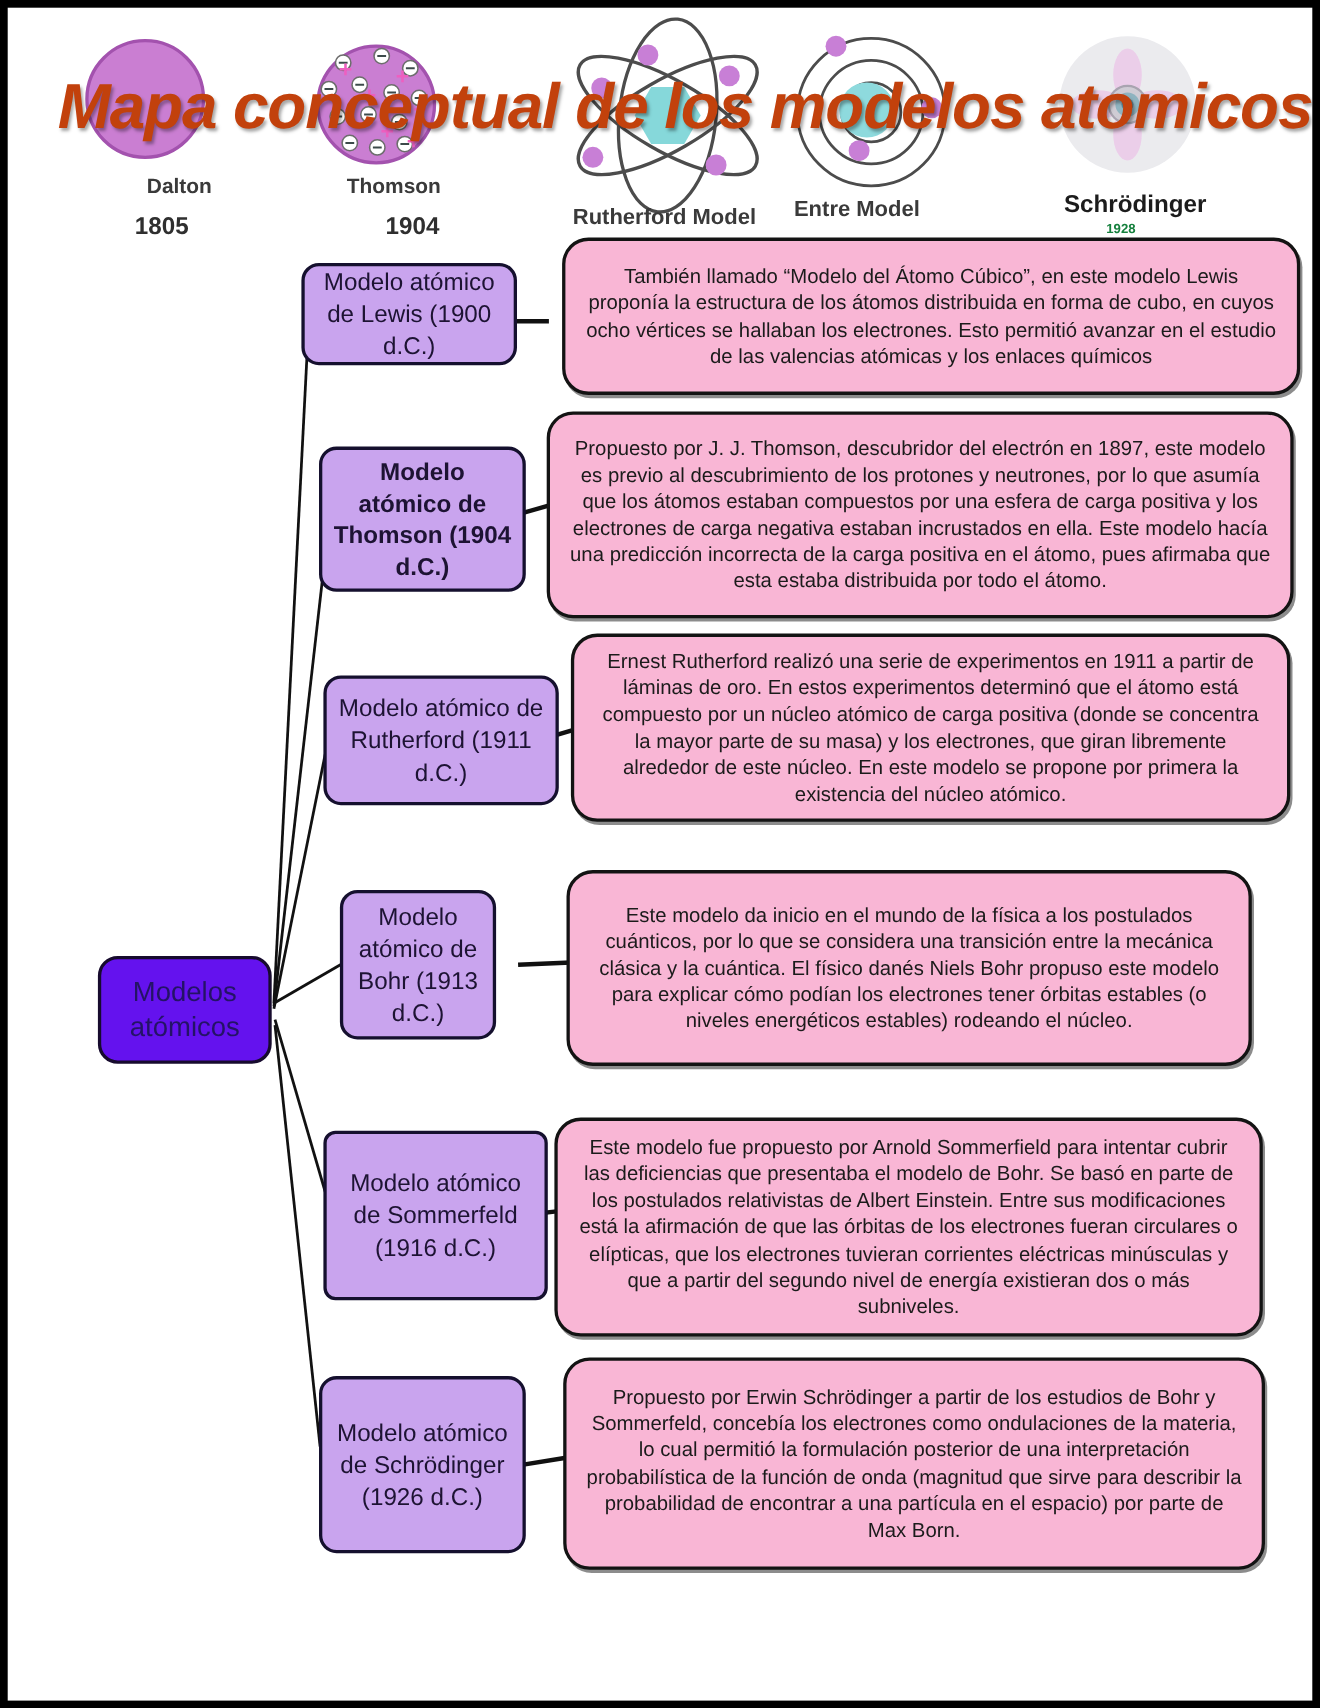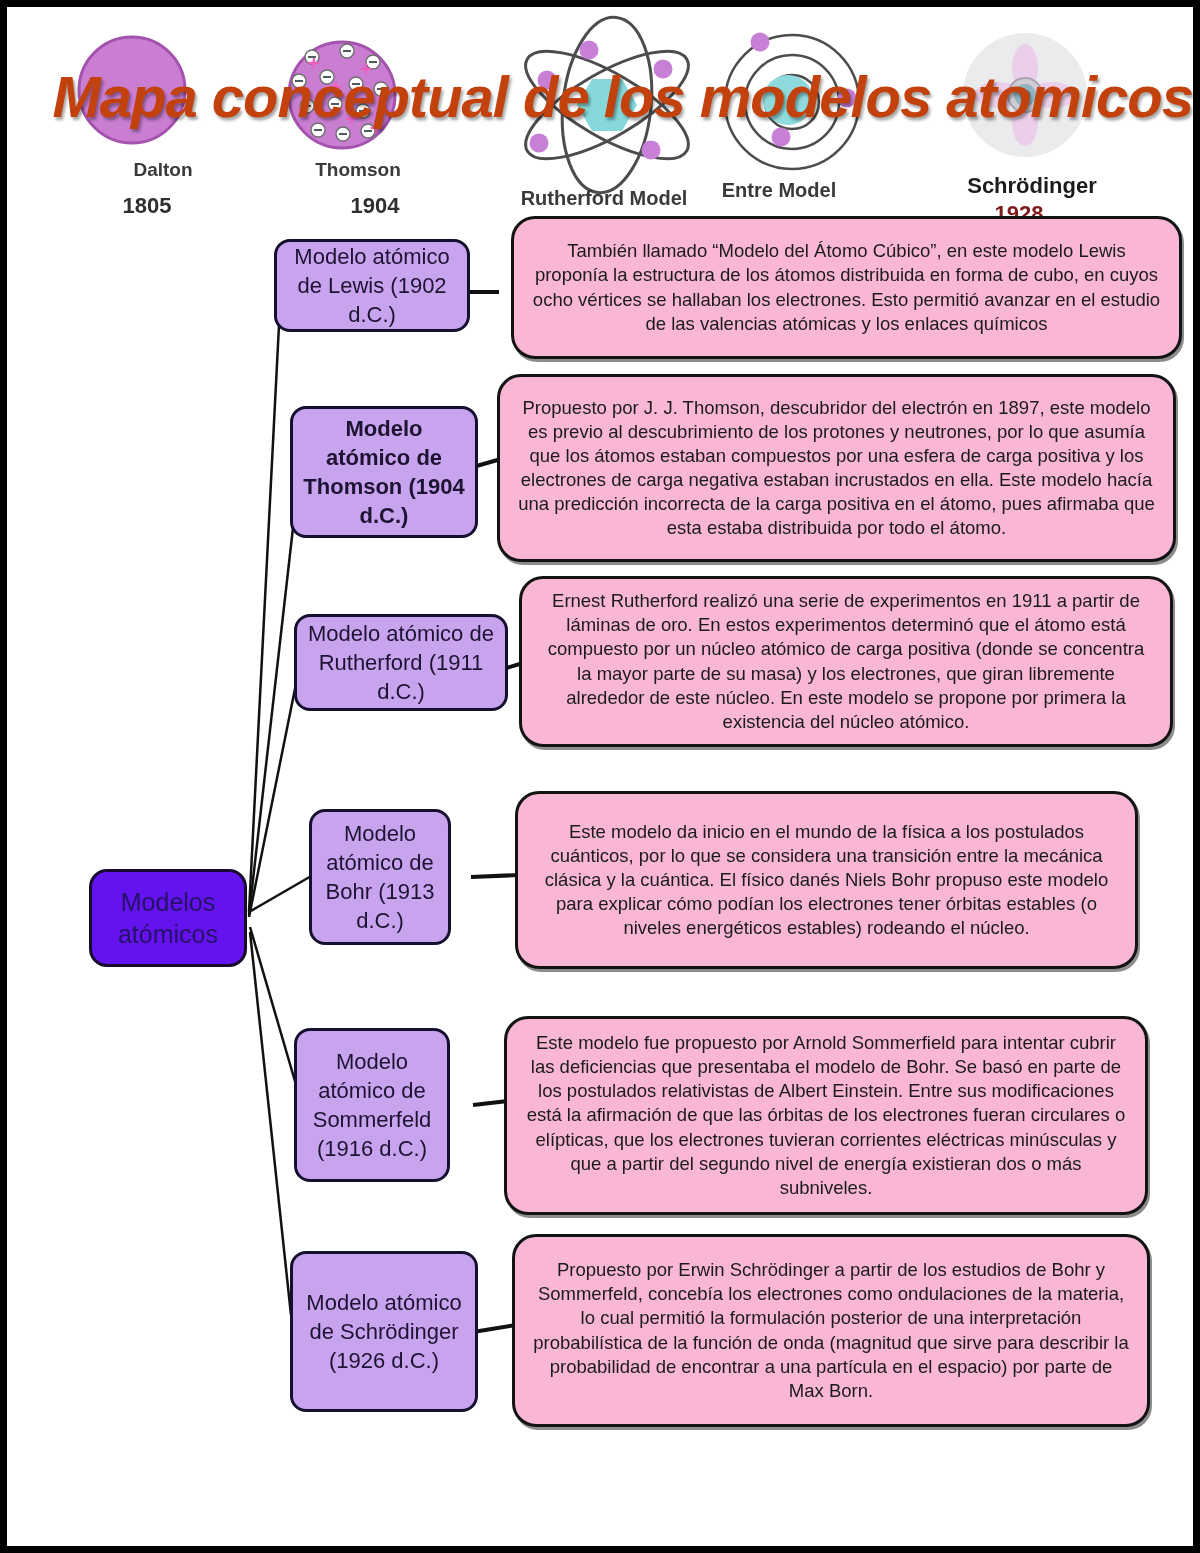--- a/index.html
+++ b/index.html
@@ -124,21 +124,21 @@
     </g>
   </svg>
 
   <div class="tl-label" style="left:156px;top:152px;font-size:19px;">Dalton</div>
   <div class="tl-label" style="left:140px;top:186px;font-size:22px;color:#2f2f2f;">1805</div>
   <div class="tl-label" style="left:351px;top:152px;font-size:19px;">Thomson</div>
   <div class="tl-label" style="left:368px;top:186px;font-size:22px;color:#2f2f2f;">1904</div>
   <div class="tl-label" style="left:597px;top:180px;font-size:20px;">Rutherford Model</div>
   <div class="tl-label" style="left:772px;top:172px;font-size:20px;">Entre Model</div>
   <div class="tl-label" style="left:1025px;top:166px;font-size:22px;color:#1c1c1c;">Schrödinger</div>
-  <div class="tl-label" style="left:1012px;top:194px;font-size:22px;color:#7f1d1d;">1928</div>
+  <div class="tl-label" style="left:1012px;top:194px;font-size:12px;color:#15803d;">1928</div>
 
   <div id="page-title">Mapa conceptual de los modelos atomicos</div>
 
   <svg id="connectors" width="1200" height="1553" viewBox="0 0 1200 1553">
     <g stroke="#111111" stroke-width="2.5">
       <line x1="242" y1="905" x2="272" y2="318"></line>
       <line x1="242" y1="908" x2="287" y2="512"></line>
       <line x1="242" y1="910" x2="292" y2="662"></line>
       <line x1="242" y1="905" x2="306" y2="868"></line>
       <line x1="243" y1="920" x2="292" y2="1088"></line>
@@ -149,25 +149,25 @@
       <line x1="466" y1="460" x2="494" y2="452"></line>
       <line x1="496" y1="662" x2="516" y2="656"></line>
       <line x1="464" y1="870" x2="512" y2="868"></line>
       <line x1="466" y1="1098" x2="501" y2="1094"></line>
       <line x1="466" y1="1325" x2="509" y2="1318"></line>
     </g>
   </svg>
 
   <div class="node root-node" style="left:82px;top:862px;width:158px;height:98px;">Modelos atómicos</div>
 
-  <div class="node model-node" style="left:267px;top:232px;width:196px;height:93px;">Modelo atómico de Lewis (1902 d.C.)</div>
+  <div class="node model-node" style="left:267px;top:232px;width:196px;height:93px;">Modelo atómico de Lewis (1900 d.C.)</div>
   <div class="node model-node" style="left:283px;top:399px;width:188px;height:132px;font-weight:bold;">Modelo atómico de Thomson (1904 d.C.)</div>
-  <div class="node model-node" style="left:287px;top:607px;width:214px;height:97px;">Modelo atómico de Rutherford (1911 d.C.)</div>
+  <div class="node model-node" style="left:287px;top:607px;width:214px;height:118px;">Modelo atómico de Rutherford (1911 d.C.)</div>
   <div class="node model-node" style="left:302px;top:802px;width:142px;height:136px;">Modelo atómico de Bohr (1913 d.C.)</div>
-  <div class="node model-node" style="left:287px;top:1021px;width:156px;height:154px;">Modelo atómico de Sommerfeld (1916 d.C.)</div>
+  <div class="node model-node" style="left:287px;top:1021px;width:204px;height:154px;border-radius:11px;">Modelo atómico de Sommerfeld (1916 d.C.)</div>
   <div class="node model-node" style="left:283px;top:1244px;width:188px;height:161px;">Modelo atómico de Schrödinger (1926 d.C.)</div>
 
   <div class="node desc-node" style="left:488px;top:209px;width:671px;height:143px;margin-left:16px;">También llamado “Modelo del Átomo Cúbico”, en este modelo Lewis proponía la estructura de los átomos distribuida en forma de cubo, en cuyos ocho vértices se hallaban los electrones. Esto permitió avanzar en el estudio de las valencias atómicas y los enlaces químicos</div>
   <div class="node desc-node" style="left:490px;top:367px;width:679px;height:188px;">Propuesto por J. J. Thomson, descubridor del electrón en 1897, este modelo es previo al descubrimiento de los protones y neutrones, por lo que asumía que los átomos estaban compuestos por una esfera de carga positiva y los electrones de carga negativa estaban incrustados en ella. Este modelo hacía una predicción incorrecta de la carga positiva en el átomo, pues afirmaba que esta estaba distribuida por todo el átomo.</div>
   <div class="node desc-node" style="left:512px;top:569px;width:654px;height:171px;">Ernest Rutherford realizó una serie de experimentos en 1911 a partir de láminas de oro. En estos experimentos determinó que el átomo está compuesto por un núcleo atómico de carga positiva (donde se concentra la mayor parte de su masa) y los electrones, que giran libremente alrededor de este núcleo. En este modelo se propone por primera la existencia del núcleo atómico.</div>
   <div class="node desc-node" style="left:508px;top:784px;width:623px;height:178px;">Este modelo da inicio en el mundo de la física a los postulados cuánticos, por lo que se considera una transición entre la mecánica clásica  y la cuántica. El físico danés Niels Bohr propuso este modelo para explicar cómo podían los electrones tener órbitas estables (o niveles energéticos estables) rodeando el núcleo.</div>
   <div class="node desc-node" style="left:497px;top:1009px;width:644px;height:199px;">Este modelo fue propuesto por Arnold Sommerfield para intentar cubrir las deficiencias que presentaba el modelo de Bohr. Se basó en parte de los postulados relativistas de Albert Einstein. Entre sus modificaciones está la afirmación de que las órbitas de los electrones fueran circulares o elípticas, que los electrones tuvieran corrientes eléctricas minúsculas y que a partir del segundo nivel de energía existieran dos o más subniveles.</div>
   <div class="node desc-node" style="left:505px;top:1227px;width:638px;height:193px;">Propuesto por Erwin Schrödinger a partir de los estudios de Bohr y Sommerfeld, concebía los electrones como ondulaciones de la materia, lo cual permitió la formulación posterior de una interpretación probabilística de la función de onda (magnitud que sirve para describir la probabilidad de encontrar a una partícula en el espacio) por parte de Max Born.</div>
 
 </div>

